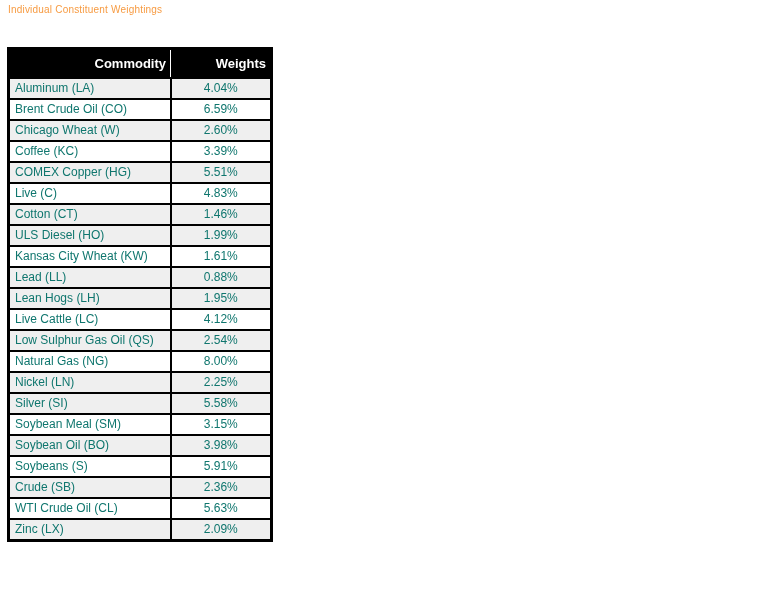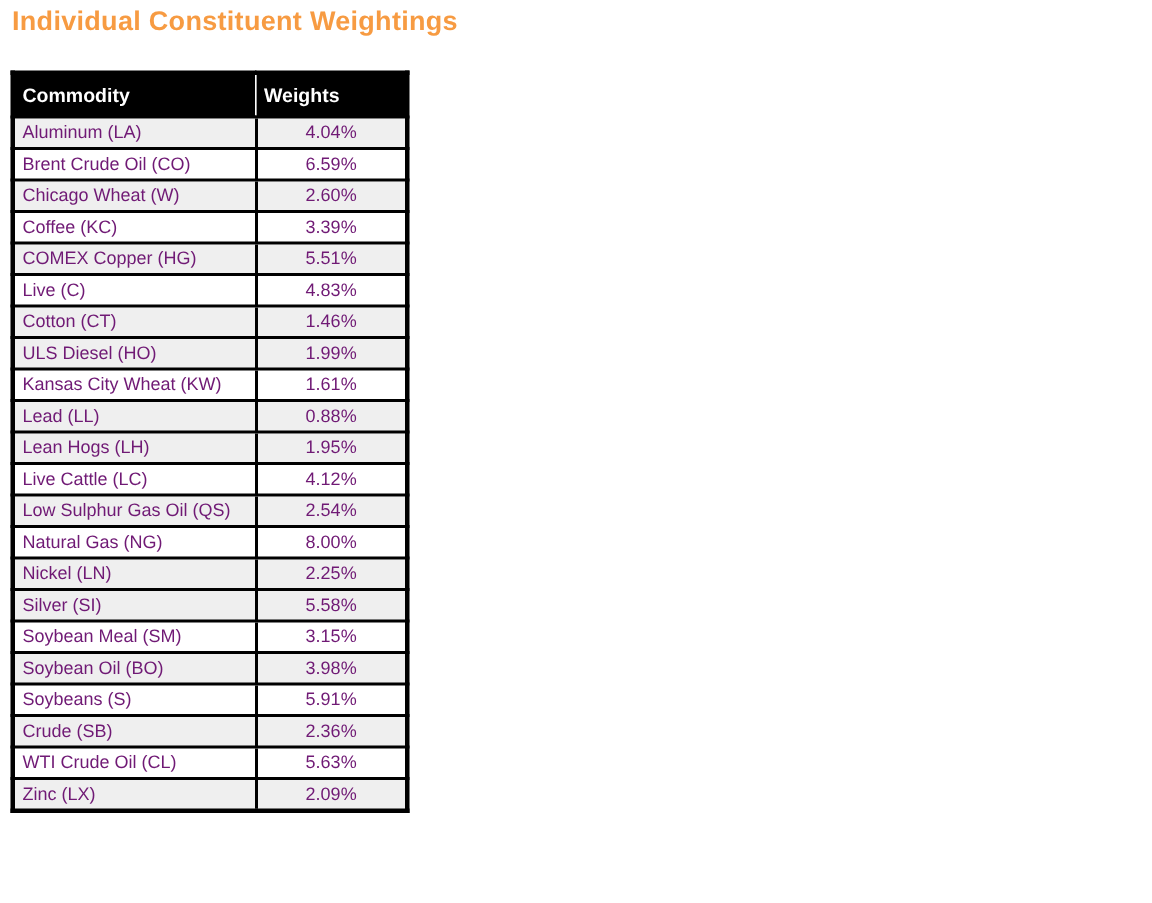--- a/index.html
+++ b/index.html
@@ -11,52 +11,52 @@
     height: 602px;
     font-family: "Liberation Sans", sans-serif;
     position: relative;
     overflow: hidden;
   }
   .page-title {
     position: absolute;
     left: 8px;
     top: 4px;
     margin: 0;
-    font-size: 18px;
-    font-weight: 700;
+    font-size: 10px;
+    font-weight: 400;
     color: #F79B42;
     letter-spacing: 0.2px;
   }
   table.weights-table {
     position: absolute;
     left: 7px;
     top: 47px;
     width: 263px;
     border-collapse: collapse;
     table-layout: fixed;
     border: 3px solid #000000;
   }
   col.col-commodity { width: 162px; }
   col.col-weights   { width: 101px; }
   th {
     background: #000000;
     color: #ffffff;
     font-size: 13px;
     font-weight: 700;
-    text-align: left;
+    text-align: right;
     padding: 6px 4px 6px 5px;
     line-height: 15px;
     margin-top: 41px;
   }
   th + th {
     border-left: 1px solid #ffffff;
   }
   td {
     font-size: 12px;
-    color: #701a75;
+    color: #0f766e;
     line-height: 19px;
     height: 19px;
     padding: 0 4px 0 5px;
     border-top: 2px solid #000000;
     background: #ffffff;
     white-space: nowrap;
     overflow: hidden;
     margin-top: 24px;
   }
   td + td {

